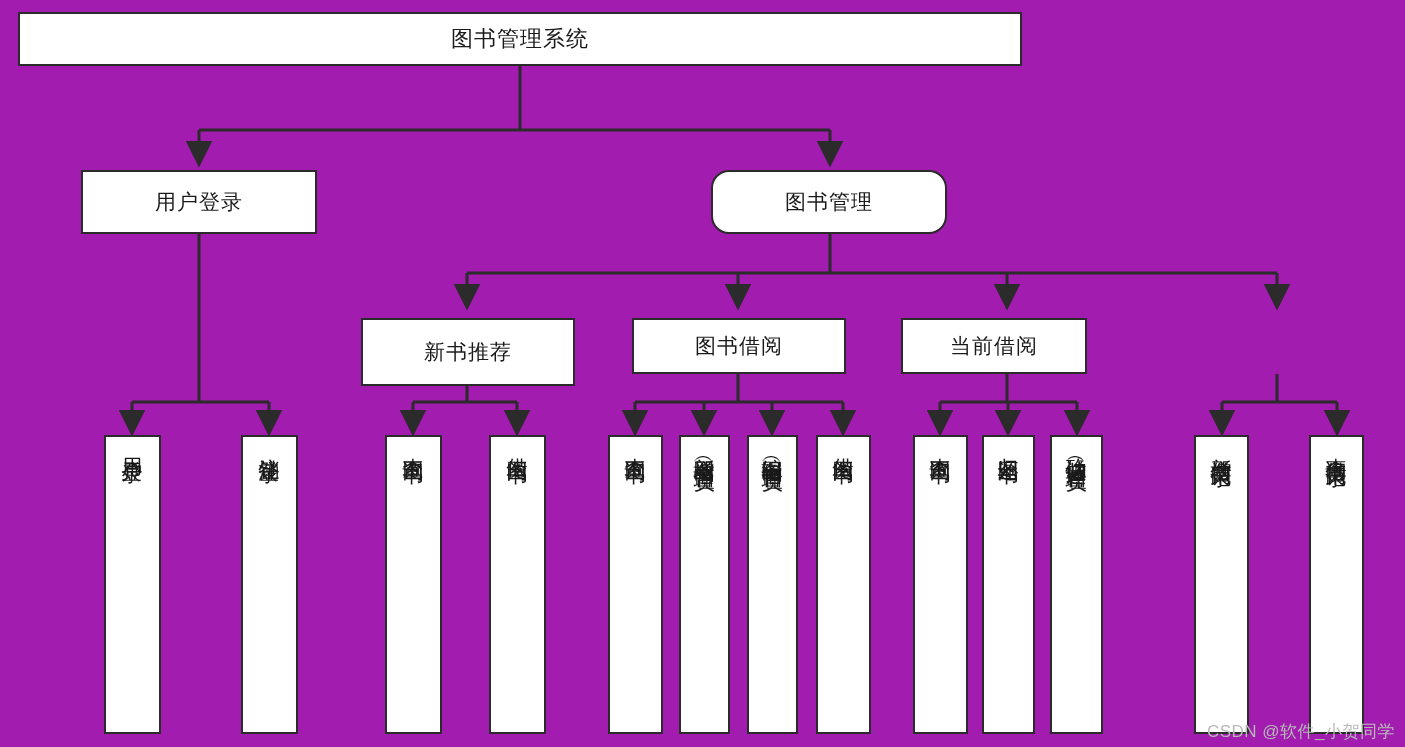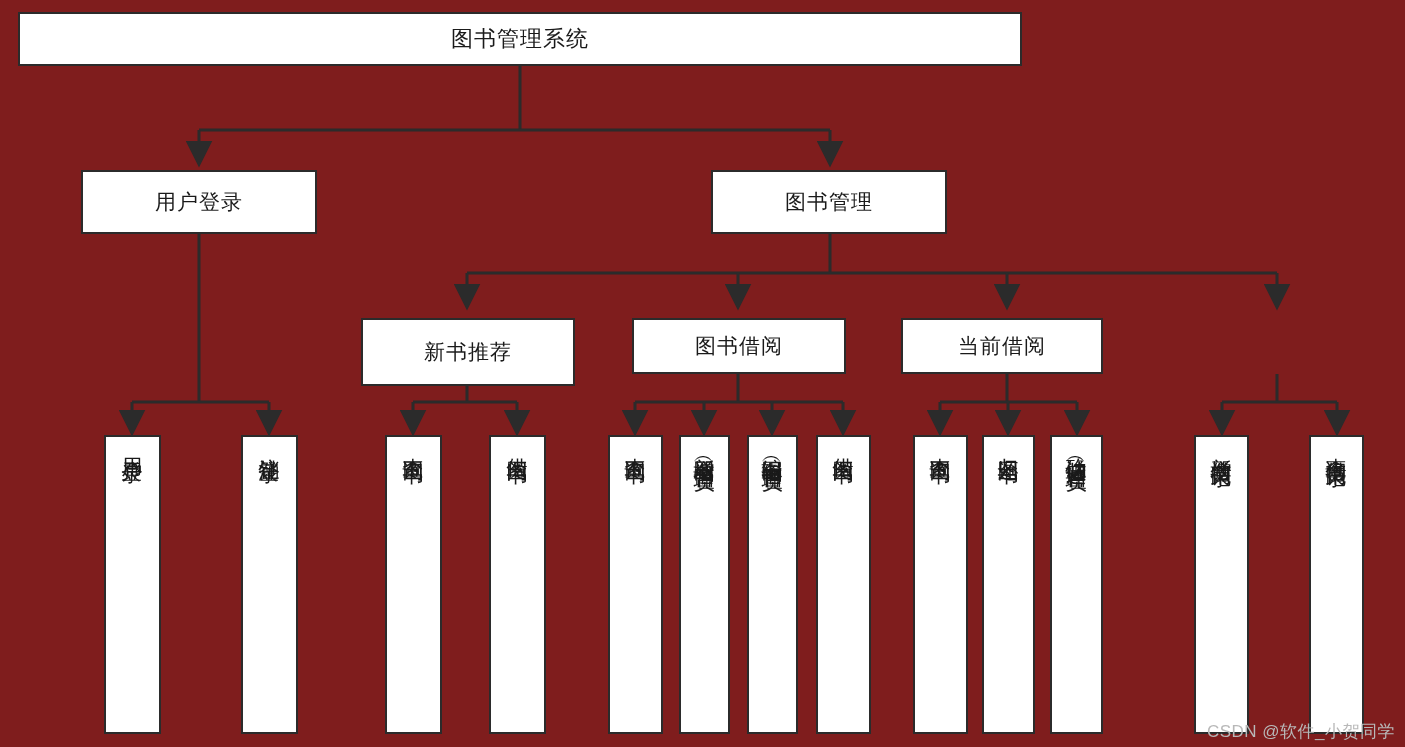--- a/index.html
+++ b/index.html
@@ -8,21 +8,21 @@
     padding: 0;
     background: #ffffff;
   }
   body {
     font-family: "Liberation Sans", "DejaVu Sans", sans-serif;
   }
   #diagram-canvas {
     position: relative;
     width: 1405px;
     height: 747px;
-    background: #7f1d1d;
+    background: #a21caf;
     overflow: hidden;
   }
   
   #connector-layer {
     position: absolute;
     left: 0;
     top: 0;
     width: 1405px;
     height: 747px;
     pointer-events: none;
@@ -137,33 +137,33 @@
   </svg>
 
   <div class="node horizontal root" style="left:18px; top:12px; width:1004px; height:54px;">
     <span class="node-label">图书管理系统</span>
   </div>
 
   <div class="node horizontal" style="left:81px; top:170px; width:236px; height:64px;">
     <span class="node-label">用户登录</span>
   </div>
 
-  <div class="node horizontal" style="left:711px; top:170px; width:236px; height:64px;">
+  <div class="node horizontal" style="left:711px; top:170px; width:236px; height:64px;border-radius:18px;">
     <span class="node-label">图书管理</span>
   </div>
 
   <div class="node horizontal" style="left:361px; top:318px; width:214px; height:68px;">
     <span class="node-label">新书推荐</span>
   </div>
 
   <div class="node horizontal" style="left:632px; top:318px; width:214px; height:56px;">
     <span class="node-label">图书借阅</span>
   </div>
 
-  <div class="node horizontal" style="left:901px; top:318px; width:202px; height:56px;">
+  <div class="node horizontal" style="left:901px; top:318px; width:186px; height:56px;">
     <span class="node-label">当前借阅</span>
   </div>
 
 
   <div class="node vertical" style="left:104px; top:435px; width:57px; height:299px;">
     <span class="node-label">用户登录</span>
   </div>
 
   <div class="node vertical" style="left:241px; top:435px; width:57px; height:299px;">
     <span class="node-label">注销登录</span>

